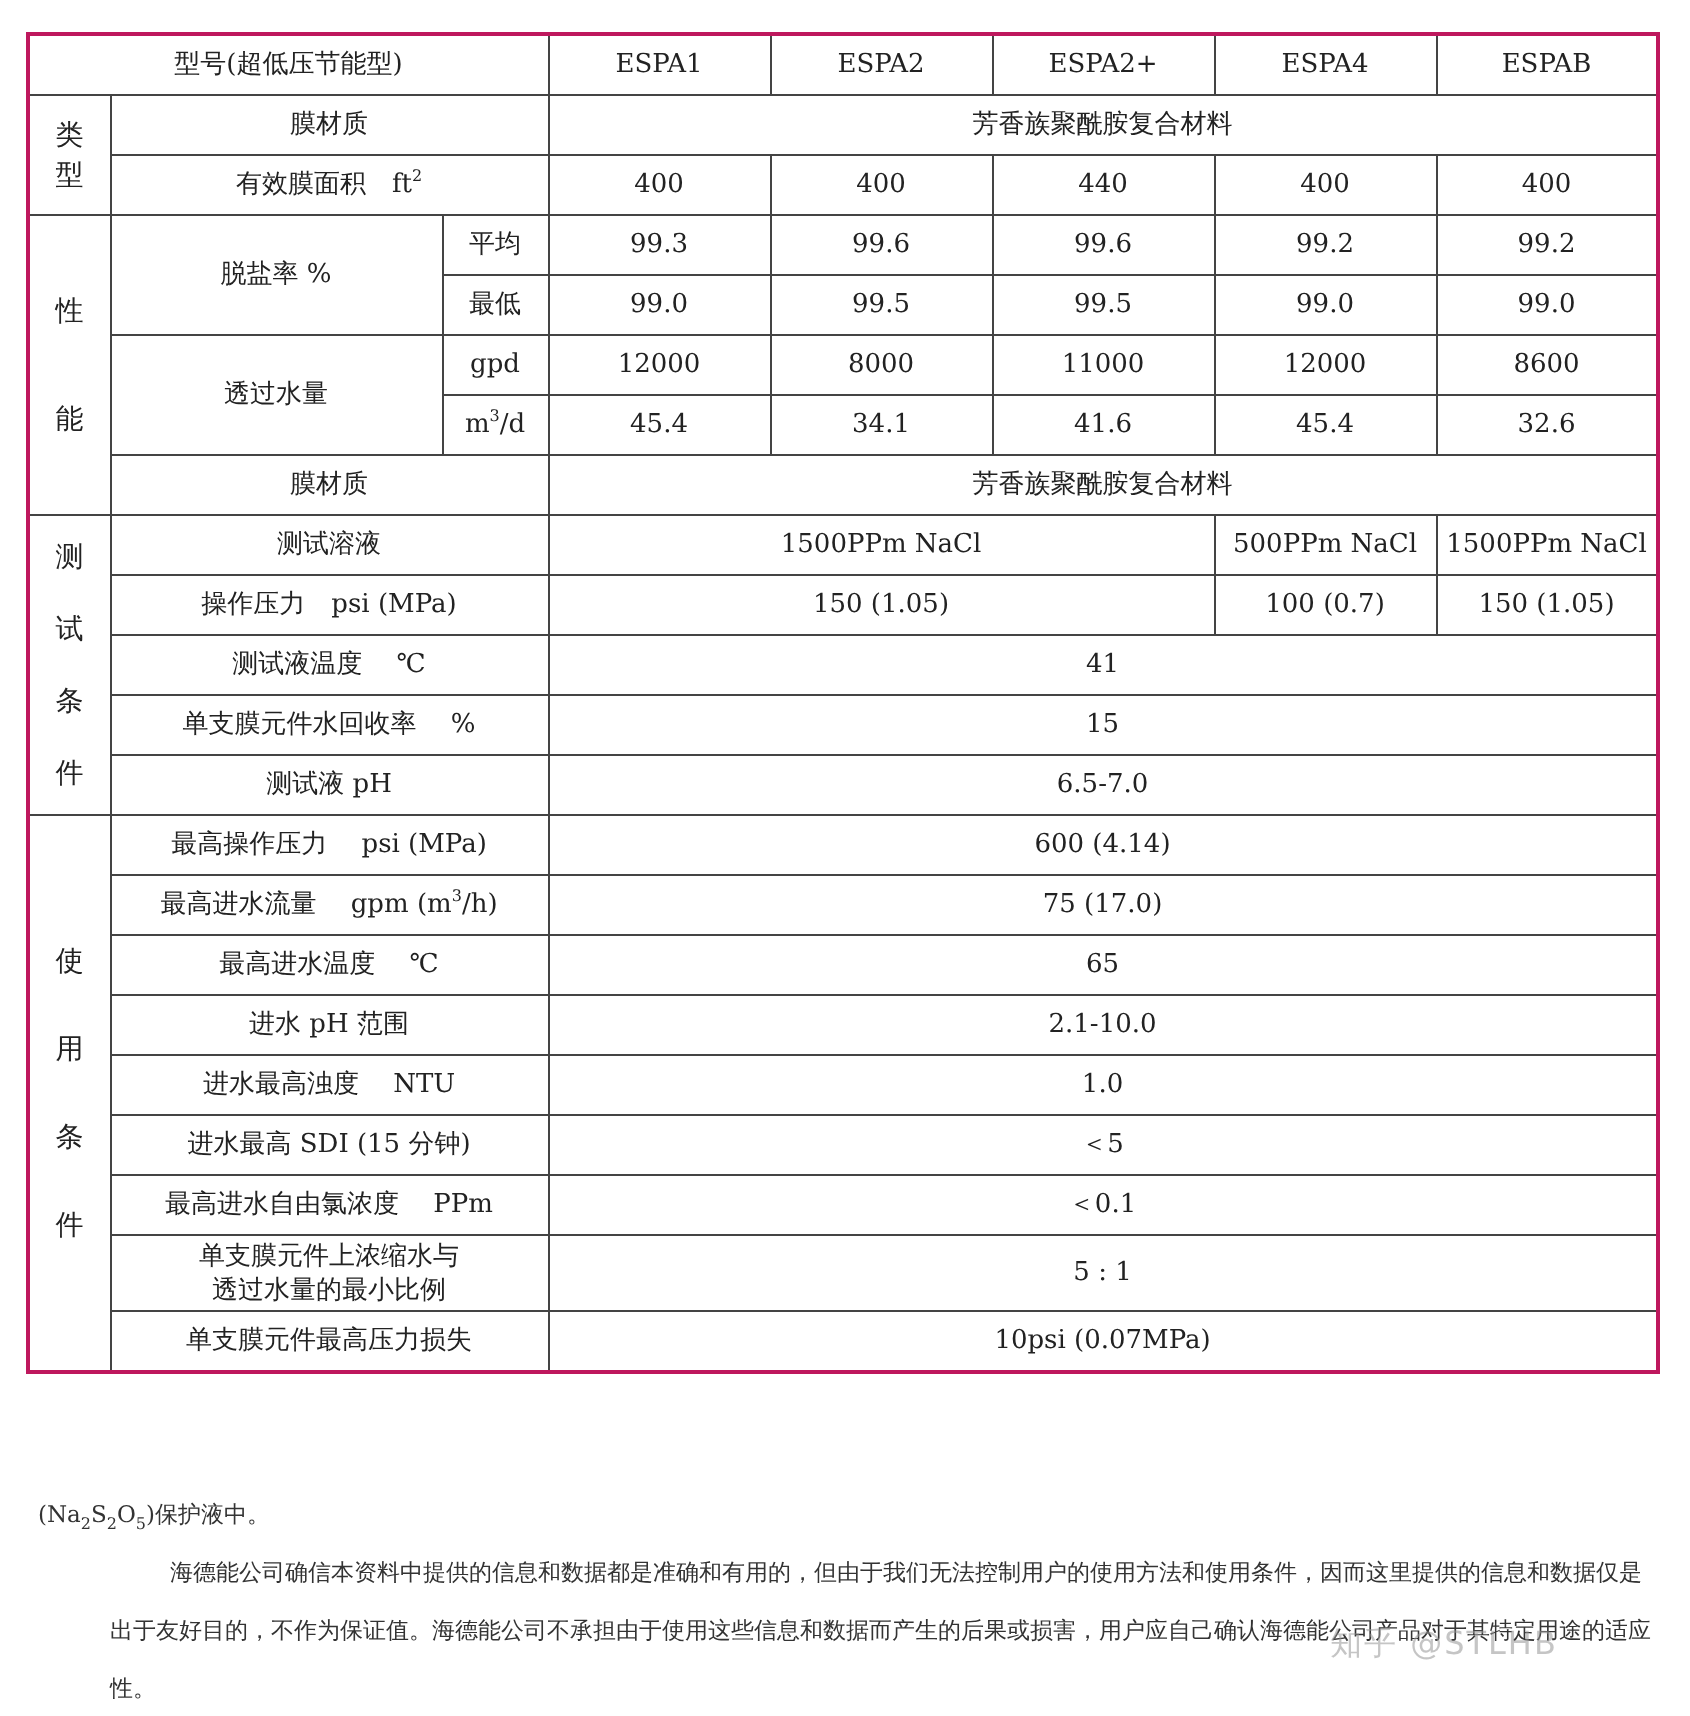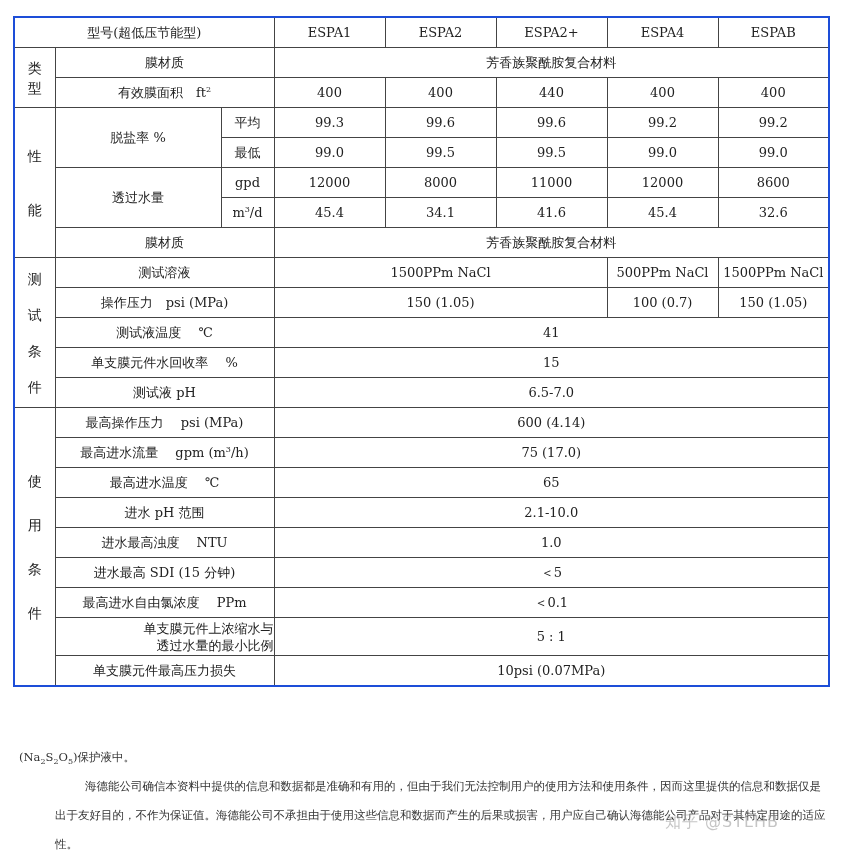--- a/index.html
+++ b/index.html
@@ -4,37 +4,37 @@
 <style>
   html, body { margin: 0; padding: 0; background: #ffffff; }
   body {
     width: 845px; height: 858px; position: relative; overflow: hidden;
     font-family: "DejaVu Serif", "Liberation Serif", serif;
     color: #222222;
   }
   .spec-table {
     position: absolute; left: 13px; top: 16px;
     border-collapse: collapse;
-    border: 2px solid #1d4ed8;
+    border: 2px solid #be185d;
     table-layout: fixed;
     width: 815px;
   }
   .spec-table td {
     border: 1px solid #444444;
     text-align: center; vertical-align: middle;
     font-size: 13px; line-height: 15px;
     padding: 0;
     height: 29px;
     white-space: nowrap;
   }
   .spec-table td.group {
     font-size: 14px; line-height: 30px; white-space: normal;
   }
   .spec-table td.group.tight { line-height: 20px; }
-  .spec-table td.twoline { white-space: normal; line-height: 17px; height: 37px; text-align: right; }
+  .spec-table td.twoline { white-space: normal; line-height: 17px; height: 37px; }
   sup { font-size: 8px; line-height: 0; }
   sub { font-size: 8px; line-height: 0; }
   .notes {
     position: absolute; left: 19px; top: 714px; width: 810px;
     font-size: 11.5px; line-height: 29px; color: #333333;
   }
   .notes p { margin: 0; }
   .notes .indent { text-indent: 30px; margin-left: 36px; }
   .watermark {
     position: absolute; left: 665px; top: 812px;

